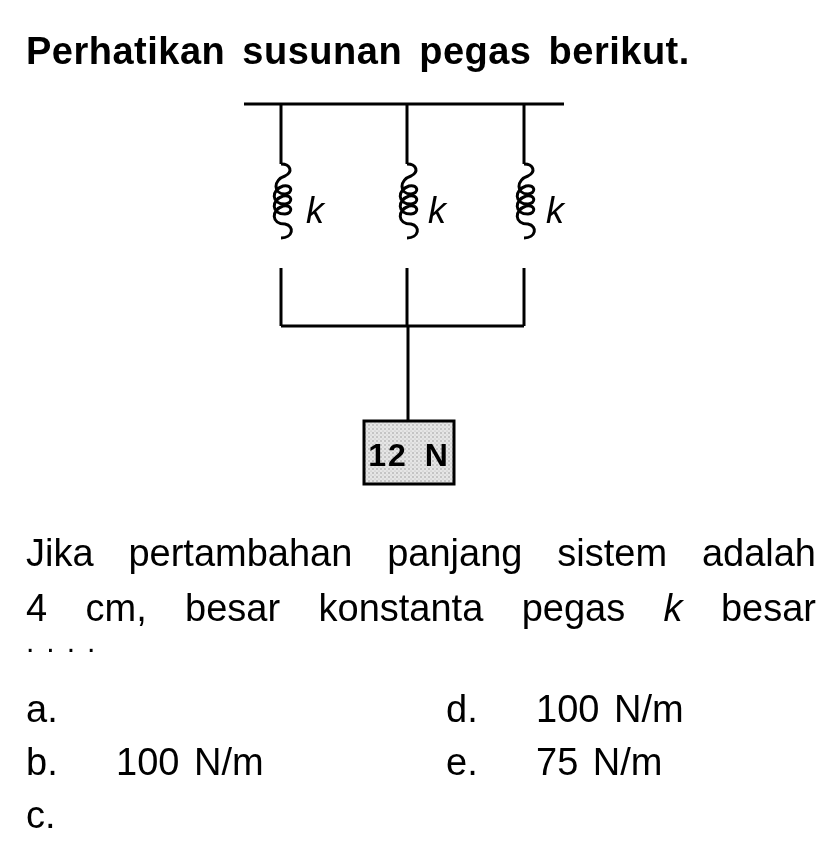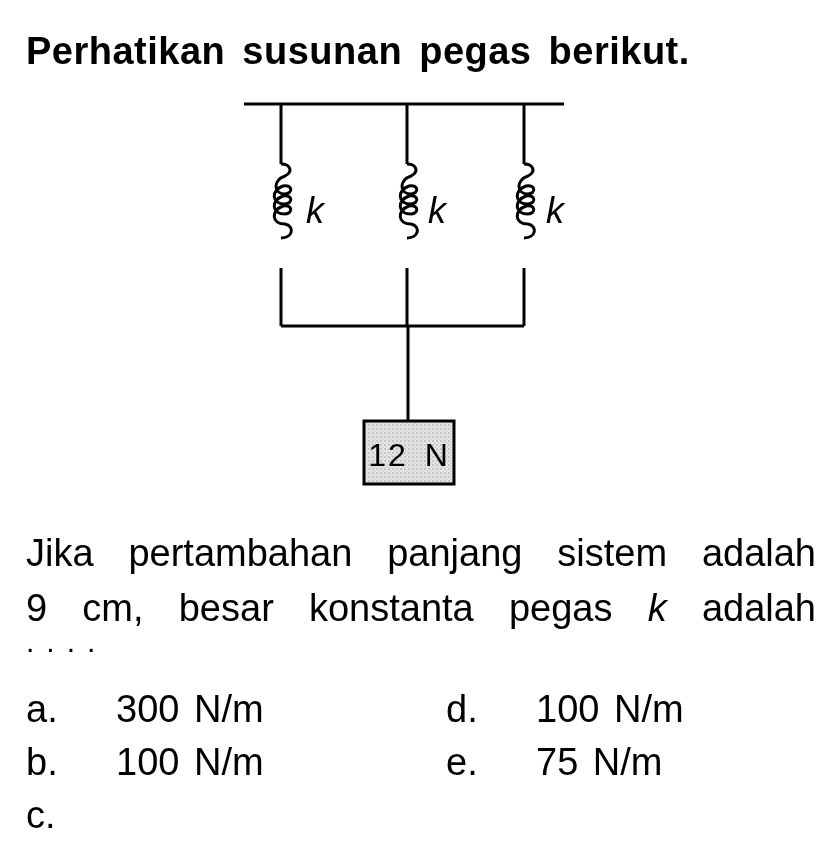--- a/index.html
+++ b/index.html
@@ -8,21 +8,21 @@
       font-family: "Liberation Sans", sans-serif; color: #000;
     }
     .title {
       position: absolute; left: 26px; top: 30px;
       font-size: 38px; letter-spacing: 0.5px; word-spacing: 6px; font-weight: bold;
     }
     .diagram { position: absolute; left: 0; top: 0; }
     .weight-label {
       position: absolute; left: 364px; top: 421px; width: 90px; height: 68px;
       display: flex; align-items: center; justify-content: center;
-      font-size: 32px; font-weight: normal; letter-spacing: 2px; word-spacing: 6px;
+      font-size: 32px; font-weight: bold; letter-spacing: 2px; word-spacing: 6px;
     }
     .k-label {
       position: absolute; font-size: 36px; font-style: italic;
     }
     .question {
       position: absolute; left: 26px; top: 526px; width: 790px;
       font-size: 38px; line-height: 55px; word-spacing: 5px;
     }
     .question .line { display: block; text-align: justify; text-align-last: justify; }
     .question .var { font-style: italic; }
@@ -78,27 +78,26 @@
 </svg>
 
 <div class="k-label" style="left:306px; top:190px;">k</div>
 <div class="k-label" style="left:428px; top:190px;">k</div>
 <div class="k-label" style="left:546px; top:190px;">k</div>
 
 <div class="weight-label">12 N</div>
 
 <div class="question">
   <span class="line">Jika pertambahan panjang sistem adalah</span>
-  <span class="line"><span>9  cm, besar konstanta pegas</span> <span class="var">k</span> <span>adalah</span></span>
+  <span class="line"><span>4  cm, besar konstanta pegas</span> <span class="var">k</span> <span>besar</span></span>
 </div>
 <div class="dots">....</div>
 
 <div class="option" style="left:26px; top:688px;">
   <span class="letter">a.</span>
-  <span>300 N/m</span>
 </div>
 <div class="option" style="left:26px; top:741px;">
   <span class="letter">b.</span>
   <span>100 N/m</span>
 </div>
 <div class="option" style="left:26px; top:794px;">
   <span class="letter">c.</span>
 </div>
 <div class="option" style="left:446px; top:688px;">
   <span class="letter">d.</span>

